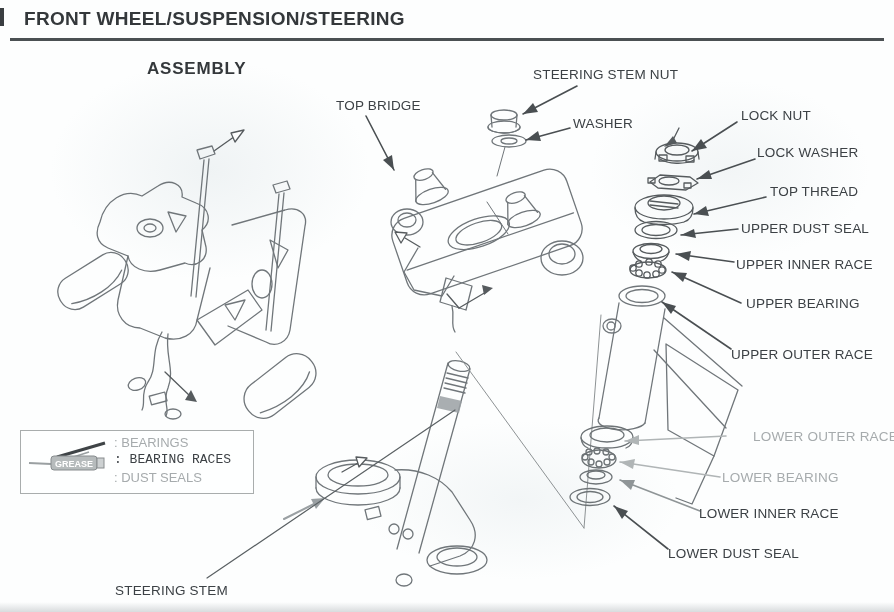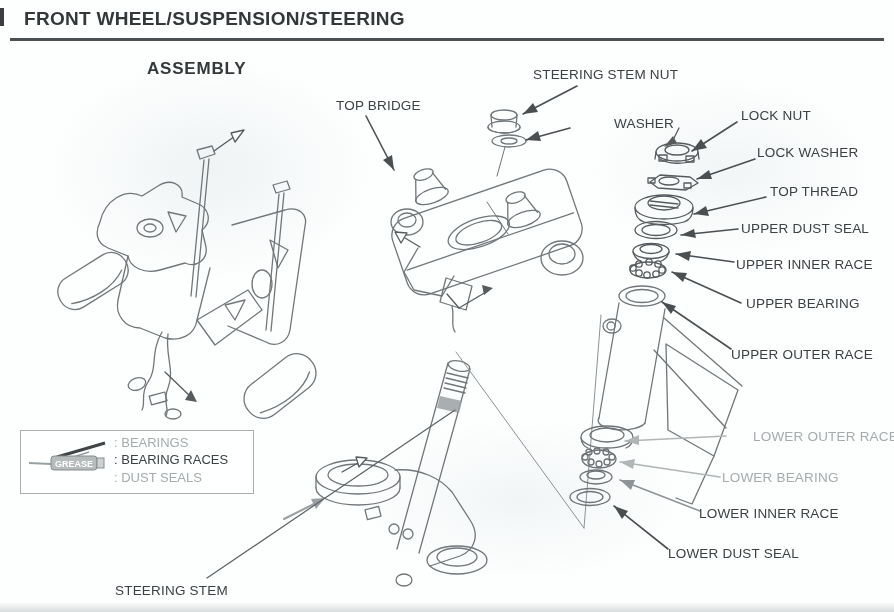--- a/index.html
+++ b/index.html
@@ -25,21 +25,21 @@
   .lbl{
     position:absolute;font-size:13.5px;letter-spacing:.2px;color:#3c4145;white-space:nowrap;
   }
   .lbl.gray{color:#a6abad;}
   svg.diagram{position:absolute;left:0;top:0;}
   .legend-box{
     position:absolute;left:20px;top:430px;width:232px;height:62px;
     border:1.5px solid #a9adad;background:rgba(255,255,255,.5);
   }
   .legend-item{position:absolute;left:93px;font-size:13px;white-space:nowrap;color:#a6abad;}
-  .legend-item.dark{color:#3c4145;}
+  .legend-item.dark{color:#3c4145;font-family:Liberation Mono, monospace;}
   .li0{top:4px;} .li1{top:21px;} .li2{top:39px;}
   .legend-icon{position:absolute;left:6px;top:6px;}
   .scan-edge{
     position:absolute;left:0;bottom:0;width:894px;height:10px;
     background:linear-gradient(to bottom,rgba(255,255,255,0),rgba(148,156,160,.35));
   }
 </style>
 </head>
 <body>
 
@@ -319,21 +319,21 @@
         </g>
       <g stroke="#5a6063" stroke-width="1.2">
           <line x1="207" y1="578" x2="455" y2="410"></line>
         </g>
     </g>
   </g>
 </svg>
 
 <div class="lbl" style="left:533px;top:67px;">STEERING STEM NUT</div>
 <div class="lbl" style="left:336px;top:98px;">TOP BRIDGE</div>
-<div class="lbl" style="left:573px;top:116px;margin-left:41px;">WASHER</div>
+<div class="lbl" style="left:573px;top:116px;">WASHER</div>
 <div class="lbl" style="left:741px;top:108px;">LOCK NUT</div>
 <div class="lbl" style="left:757px;top:145px;">LOCK WASHER</div>
 <div class="lbl" style="left:770px;top:184px;">TOP THREAD</div>
 <div class="lbl" style="left:741px;top:221px;">UPPER DUST SEAL</div>
 <div class="lbl" style="left:736px;top:257px;">UPPER INNER RACE</div>
 <div class="lbl" style="left:746px;top:296px;">UPPER BEARING</div>
 <div class="lbl" style="left:731px;top:347px;">UPPER OUTER RACE</div>
 <div class="lbl gray" style="left:729px;top:429px;margin-left:24px;">LOWER OUTER RACE</div>
 <div class="lbl gray" style="left:722px;top:470px;text-align:center;">LOWER BEARING</div>
 <div class="lbl" style="left:699px;top:506px;">LOWER INNER RACE</div>

